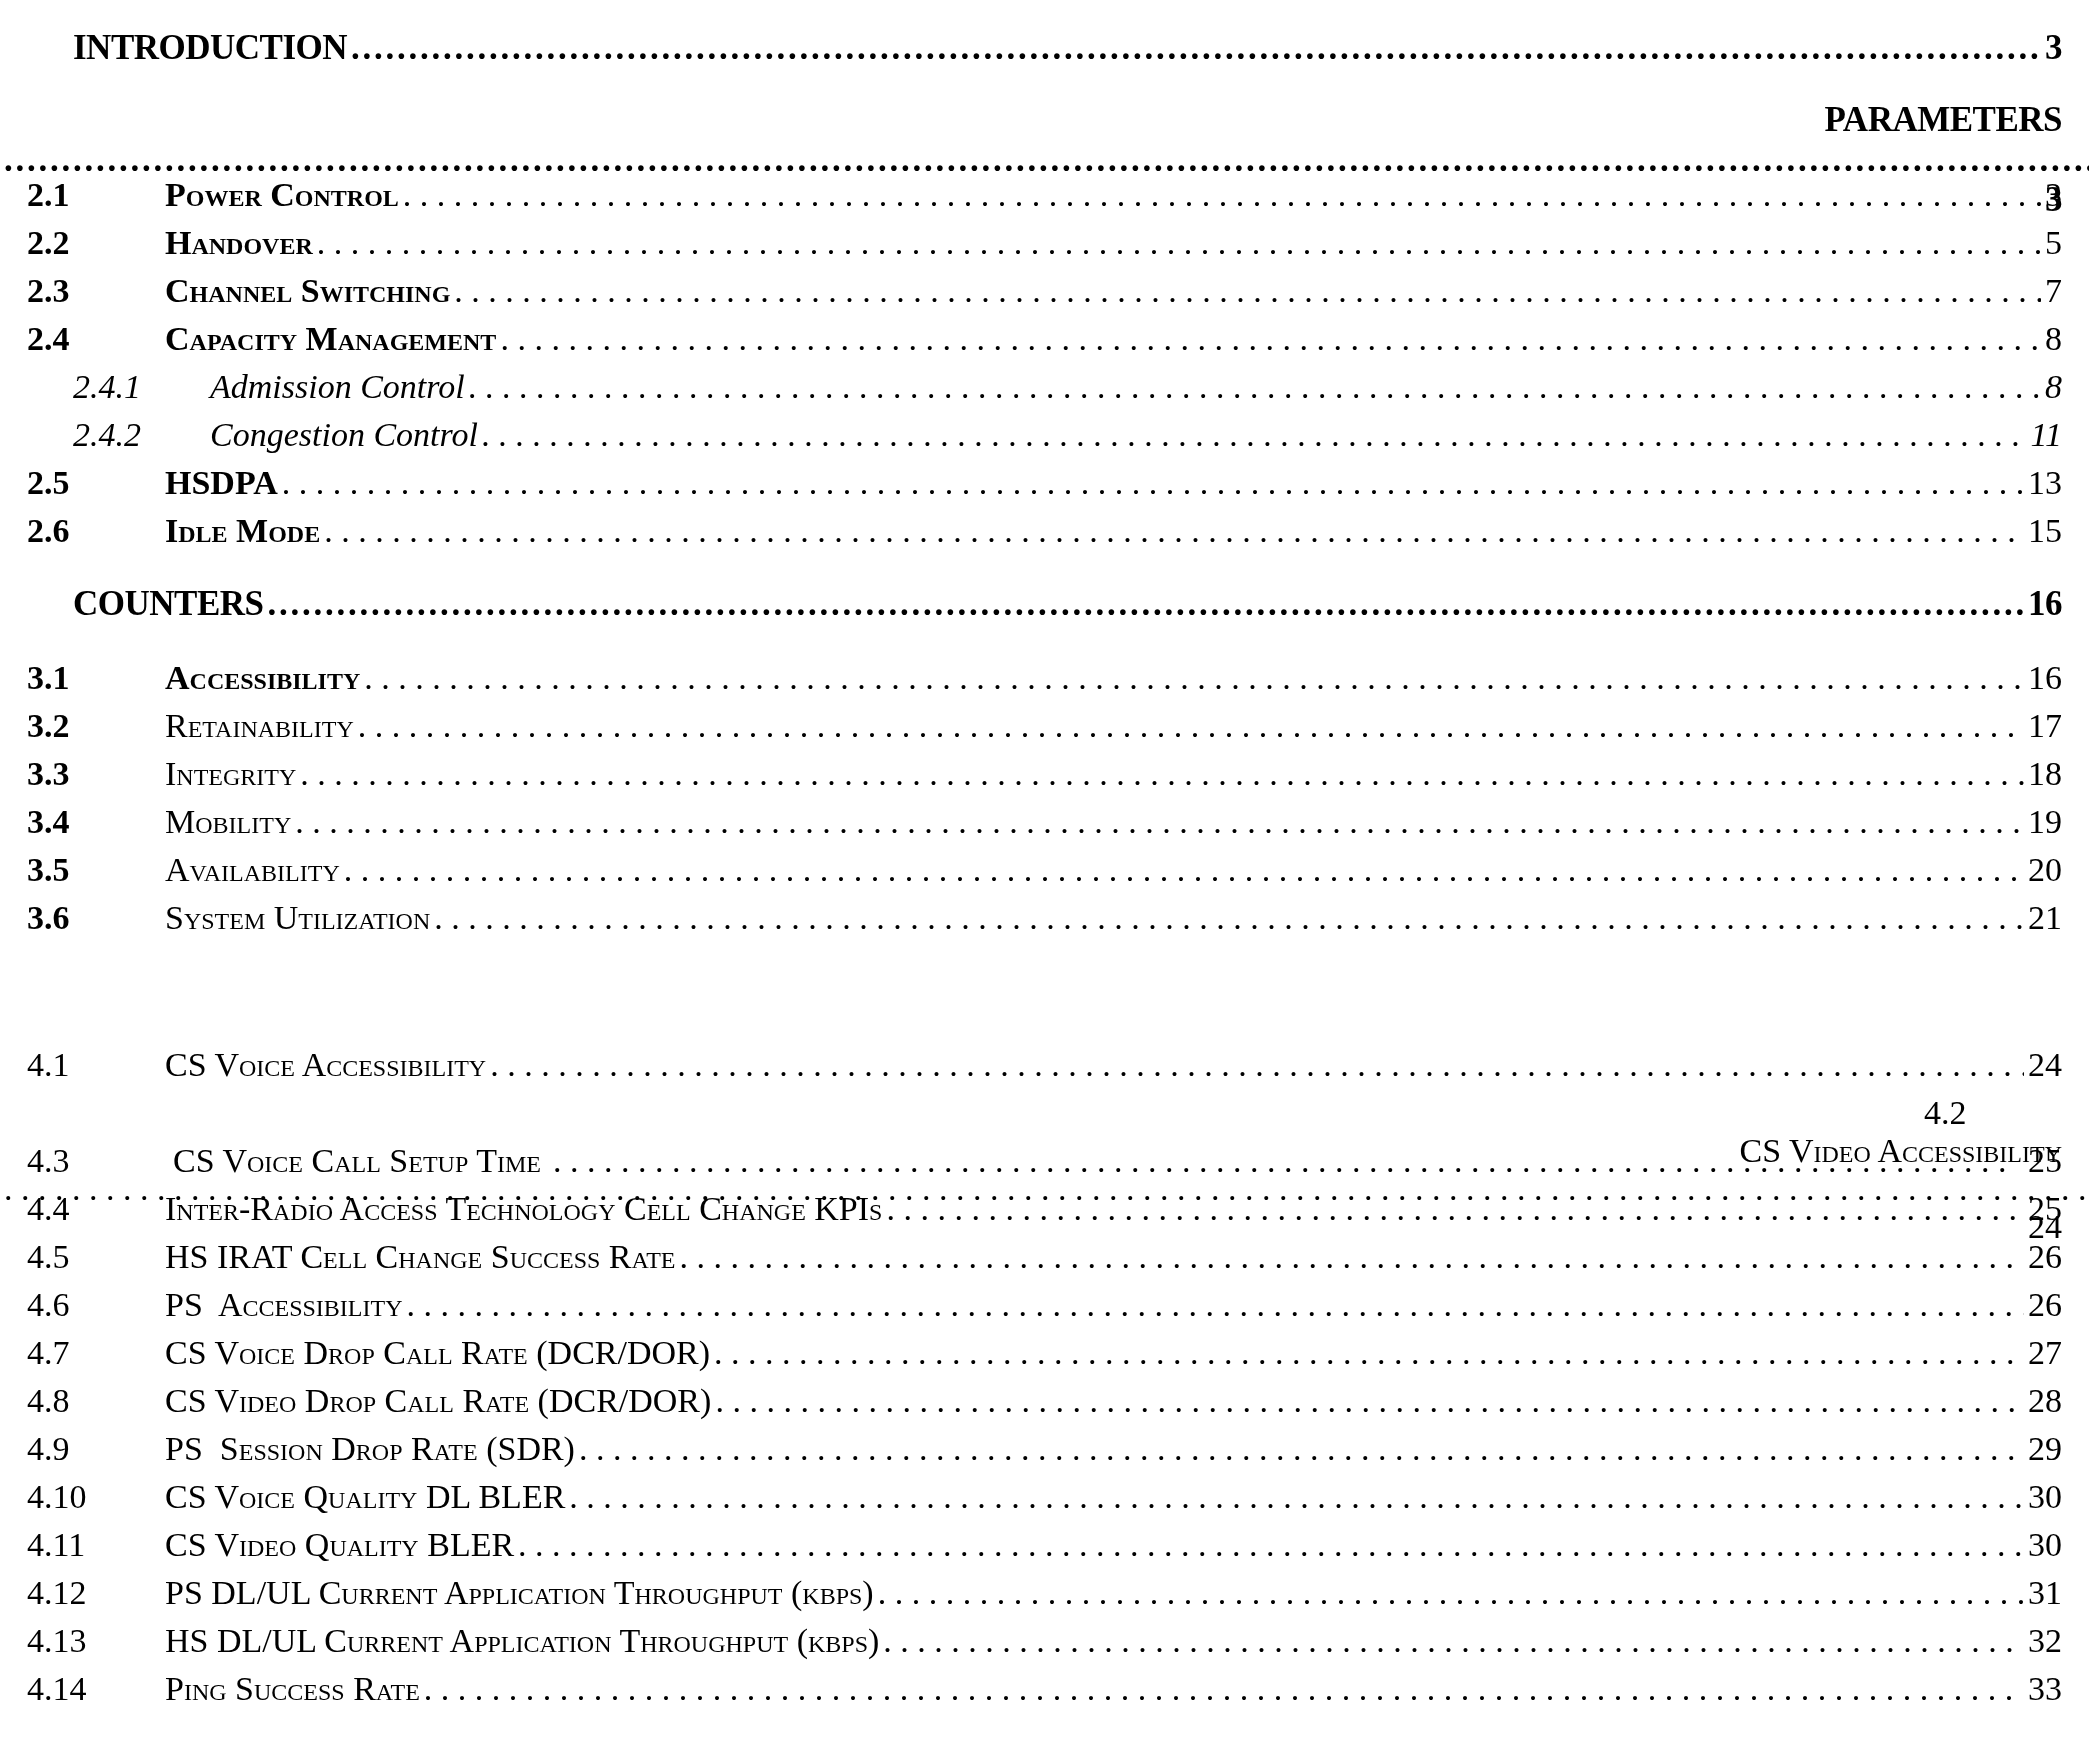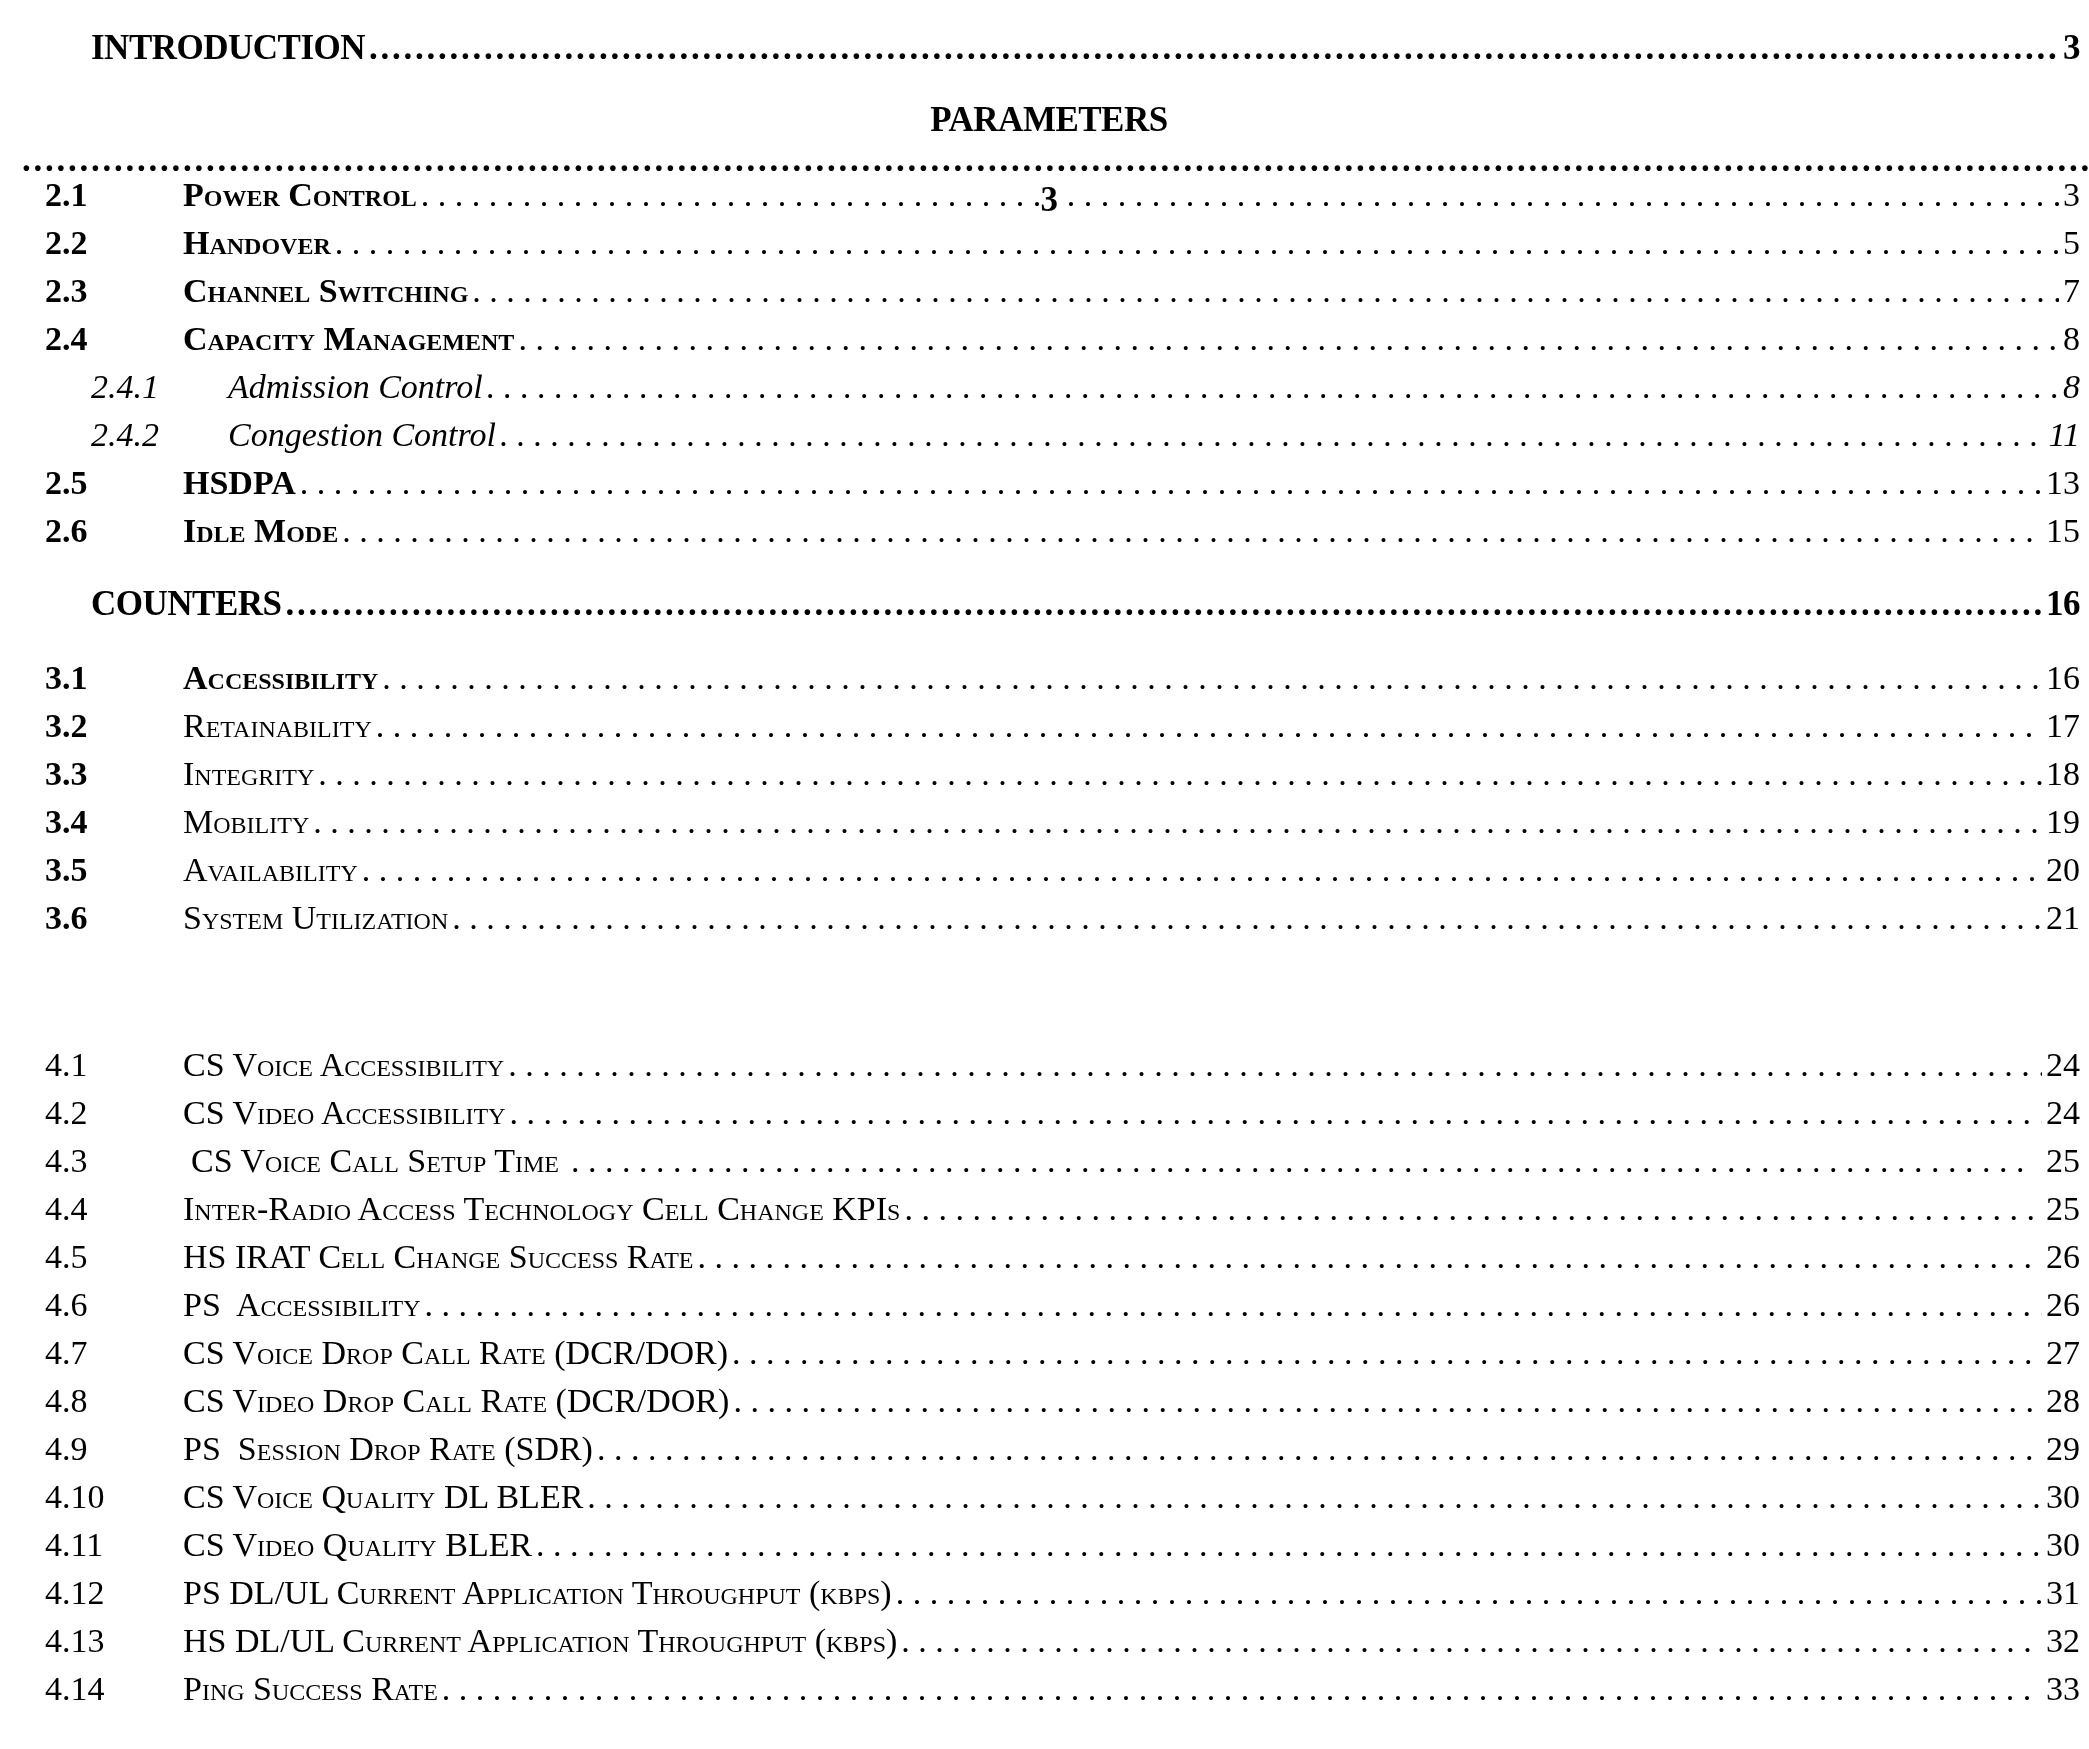--- a/index.html
+++ b/index.html
@@ -17,24 +17,24 @@
     }
     .toc {
       position: absolute;
       left: 0;
       top: 0;
       width: 2089px;
       height: 1749px;
     }
     .row {
       position: absolute;
-      left: 18px;
+      left: 0;
       width: 2062px;
       display: flex;
-      align-items: center;
+      align-items: flex-end;
       white-space: nowrap;
     }
     .num {
       display: inline-block;
       flex: 0 0 auto;
     }
     .title {
       flex: 0 0 auto;
     }
     .leader {
@@ -219,21 +219,21 @@
   </div>
 
 
   <div class="row lvl2n" style="top:1046px;">
     <span class="num">4.1</span>
     <span class="title">CS Voice Accessibility</span>
     <span class="leader"></span>
     <span class="page">24</span>
   </div>
 
-  <div class="row lvl2n" style="top:1094px;">
+  <div class="row lvl2n" style="top:1094px;flex-direction:column;">
     <span class="num">4.2</span>
     <span class="title">CS Video Accessibility</span>
     <span class="leader"></span>
     <span class="page">24</span>
   </div>
 
   <div class="row lvl2n" style="top:1142px;gap:8px;">
     <span class="num">4.3</span>
     <span class="title">CS Voice Call Setup Time</span>
     <span class="leader"></span>

